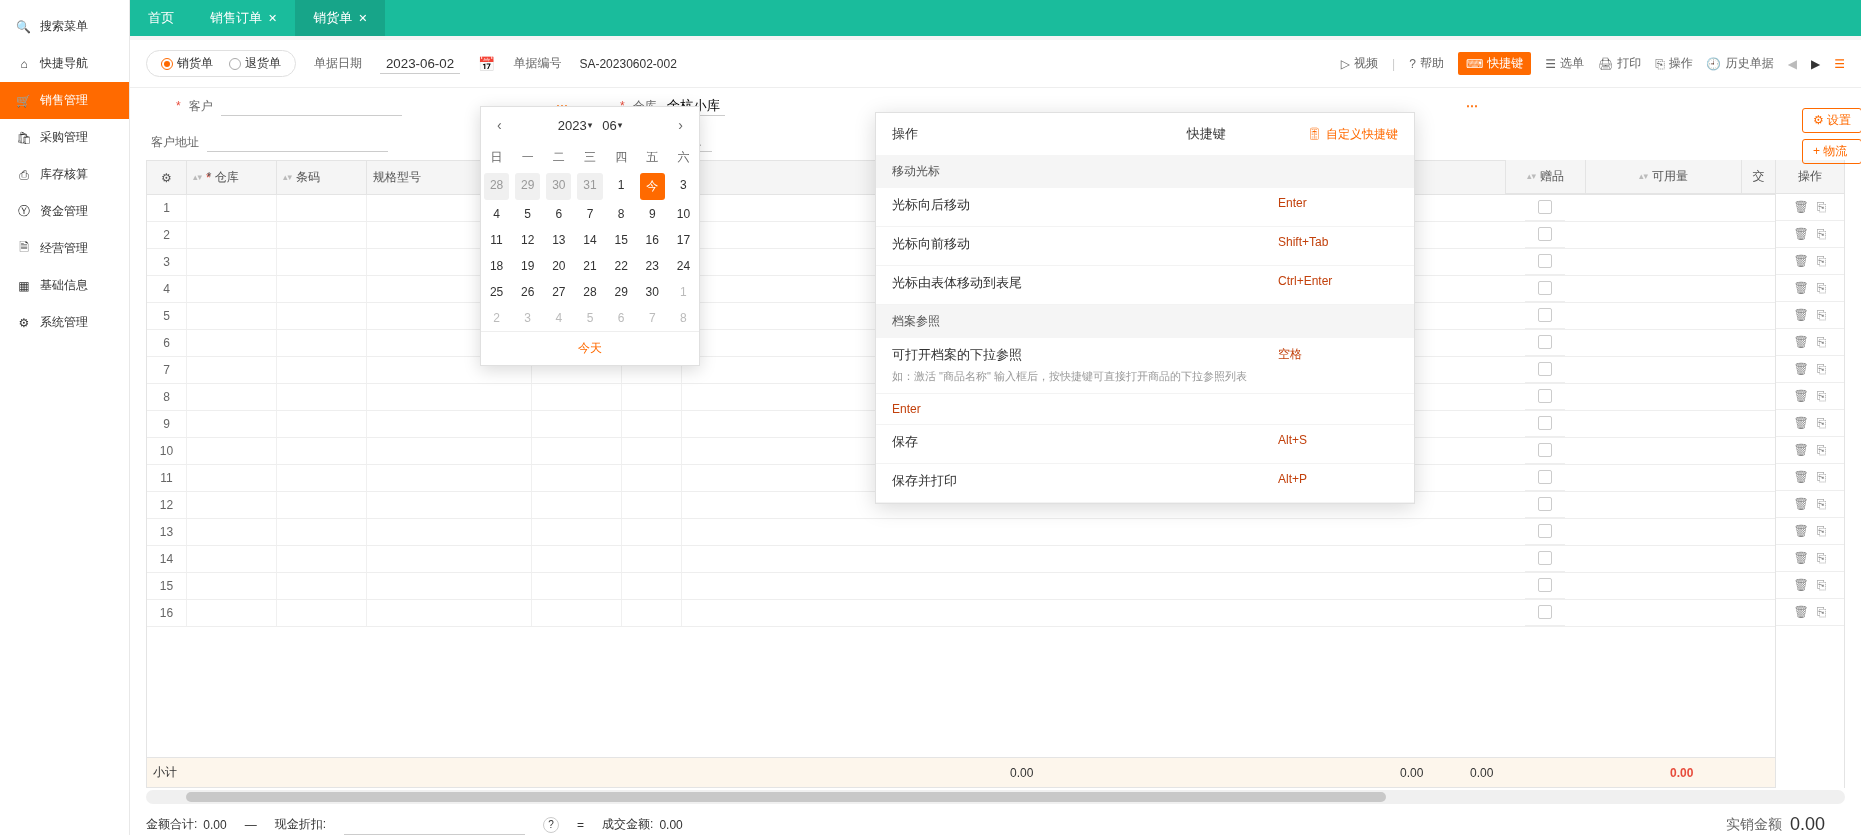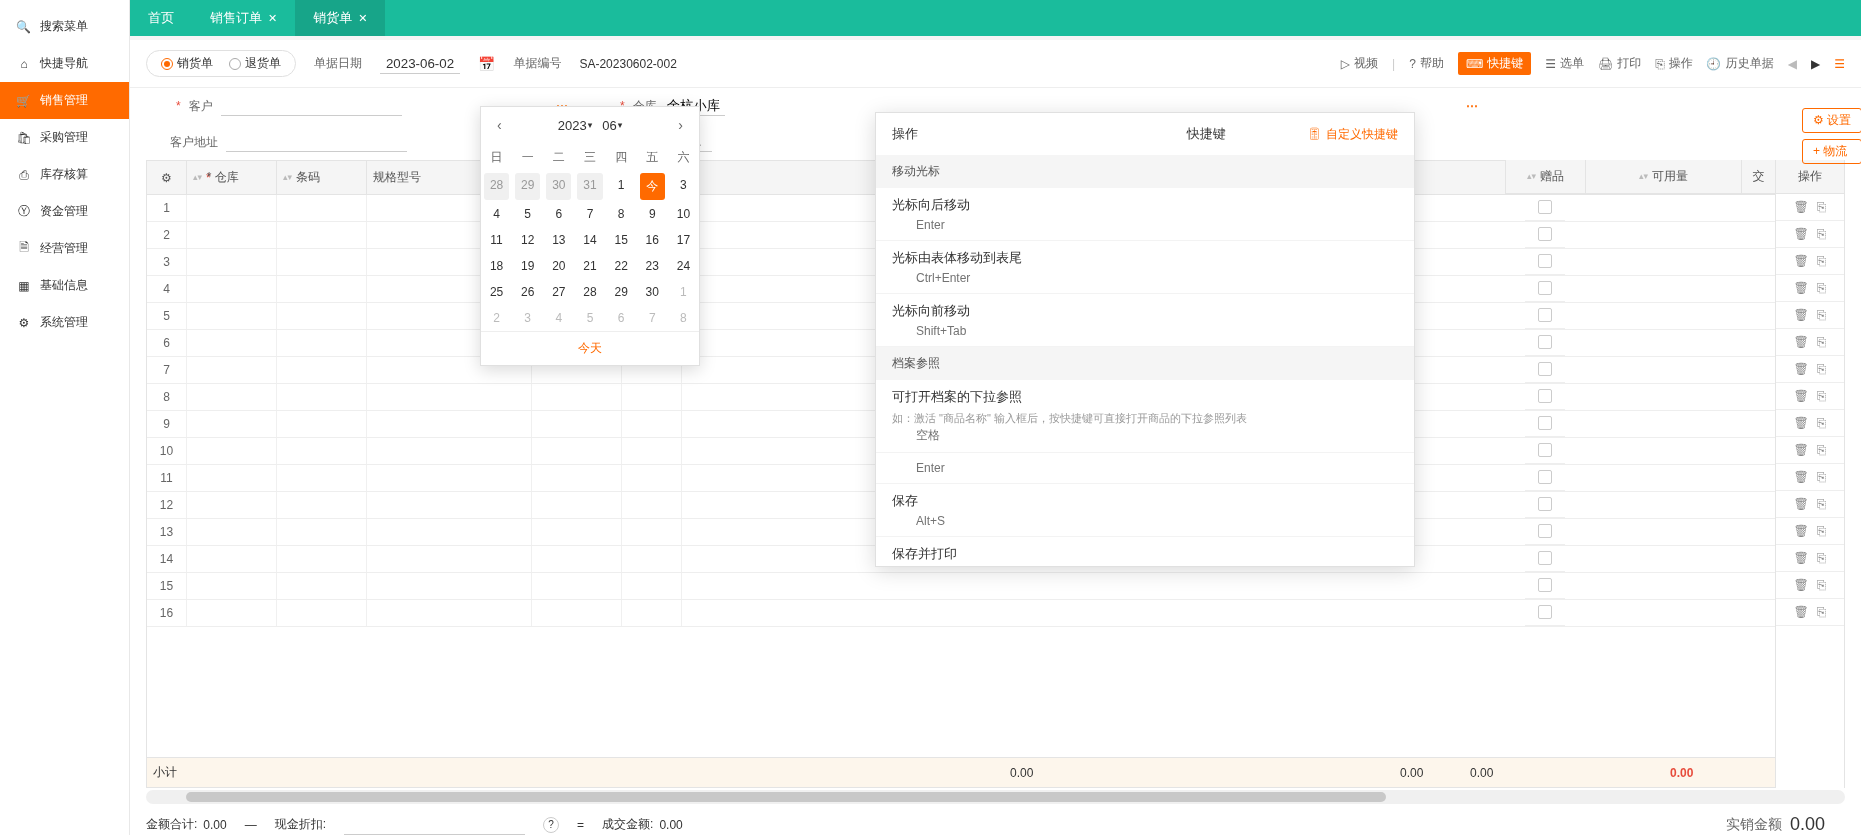--- a/index.html
+++ b/index.html
@@ -61,23 +61,23 @@
 .cal-day.today { background: #ff6a00; color: #fff; }
 .cal-day.dim { background: #f0f0f0; color: #999; }
 .cal-footer { text-align: center; padding: 8px 0; border-top: 1px solid #eee; color: #ff6a00; cursor: pointer; }
 
 .shortcut-panel { position: absolute; top: 72px; left: 745px; width: 540px; background: #fff; border: 1px solid #e0e0e0; box-shadow: 0 4px 20px rgba(0,0,0,0.15); z-index: 101; max-height: 455px; overflow: auto; }
 .sp-head { display: flex; padding: 12px 16px; align-items: center; }
 .sp-head .c1 { flex: 1; font-size: 13px; }
 .sp-head .c2 { width: 120px; font-size: 13px; }
 .sp-head .custom { color: #ff6a00; cursor: pointer; display: flex; align-items: center; gap: 4px; }
 .sp-section { background: #f5f5f5; padding: 8px 16px; color: #555; font-size: 12px; }
-.sp-row { display: flex; padding: 8px 16px; border-bottom: 1px solid #f3f3f3; align-items: flex-start; flex-direction: column; }
+.sp-row { display: flex; padding: 8px 16px; border-bottom: 1px solid #f3f3f3; align-items: flex-start; }
 .sp-row .c1 { flex: 1; }
-.sp-row .c2 { width: 120px; color: #737373; margin-left: 24px; }
+.sp-row .c2 { width: 120px; color: #c2410c; }
 .sp-row .title { font-size: 13px; color: #333; margin-bottom: 4px; }
 .sp-row .desc { font-size: 11px; color: #999; line-height: 1.5; }
 .ops-col { position: absolute; right: 16px; top: 0; bottom: 0; width: 70px; background: #fff; border-left: 1px solid #e4e4e4; border-right: 1px solid #e4e4e4; display: flex; flex-direction: column; }
 .ops-head { height: 34px; background: #f5f5f5; display: flex; align-items: center; justify-content: center; border-bottom: 1px solid #e4e4e4; color: #555; }
 .ops-cell { height: 27px; display: flex; align-items: center; justify-content: center; gap: 8px; border-bottom: 1px solid #eee; color: #888; }
 .checkbox-sq { width: 14px; height: 14px; border: 1px solid #ccc; border-radius: 2px; display: inline-block; }
 .grid-container { position: relative; flex: 1; display: flex; flex-direction: column; overflow: hidden; }
 .right-float-btns { position: absolute; right: -1px; top: 68px; display: flex; flex-direction: column; gap: 6px; z-index: 50; }
 .col-gift-head, .col-avail-head { position: absolute; top: 0; height: 34px; background: #f5f5f5; display: flex; align-items: center; justify-content: center; border-bottom: 1px solid #e4e4e4; border-left: 1px solid #e4e4e4; color: #555; gap:4px; }
 .col-deliv-head { position: absolute; top: 0; right: 86px; width: 34px; height:34px; background:#f5f5f5; border-bottom:1px solid #e4e4e4; border-left:1px solid #e4e4e4; display:flex; align-items:center; justify-content:center; color:#555;}
@@ -205,21 +205,21 @@
         </div>
         <span class="more-dots" style="position:absolute; left:420px">⋯</span>
         <div class="form-field" style="position:absolute; left:490px">
           <span class="req-star">*</span>
           <span class="field-label">仓库</span>
           <input class="underline-input" style="min-width: 60px; width: 60px;" value="余杭小库">
         </div>
         <span class="more-dots" style="position:absolute; left:1330px">⋯</span>
       </div>
       <div class="form-row" style="position:relative">
-        <div class="form-field" style="margin-left:24px">
+        <div class="form-field" style="margin-left:5px">
           <span class="field-label">客户地址</span>
           <input class="underline-input" style="">
         </div>
         <div class="form-field" style="position:absolute; left:500px">
           <span class="field-label">项目</span>
           <input class="underline-input" style="min-width: 50px; width: 50px;" placeholder="选择...">
         </div>
       </div>
 
       <div class="right-float-btns">
@@ -651,29 +651,29 @@
         <div id="sp-body">
             <div class="sp-section">移动光标</div>
             <div class="sp-row">
               <div class="c1">
                 <div class="title">光标向后移动</div>
               </div>
               <div class="c2">Enter</div>
             </div>
             <div class="sp-row">
               <div class="c1">
-                <div class="title">光标由表体移动到表尾</div>
-              </div>
-              <div class="c2">Ctrl+Enter</div>
+                <div class="title">光标向前移动</div>
+              </div>
+              <div class="c2">Shift+Tab</div>
             </div>
             <div class="sp-row">
               <div class="c1">
-                <div class="title">光标向前移动</div>
-              </div>
-              <div class="c2">Shift+Tab</div>
+                <div class="title">光标由表体移动到表尾</div>
+              </div>
+              <div class="c2">Ctrl+Enter</div>
             </div>
             <div class="sp-section">档案参照</div>
             <div class="sp-row">
               <div class="c1">
                 <div class="title">可打开档案的下拉参照</div>
                 <div class="desc">如：激活 "商品名称" 输入框后，按快捷键可直接打开商品的下拉参照列表</div>
               </div>
               <div class="c2">空格</div>
             </div>
             <div class="sp-row">

